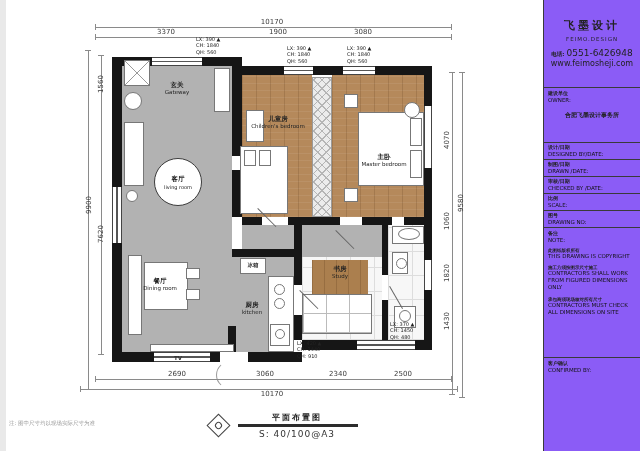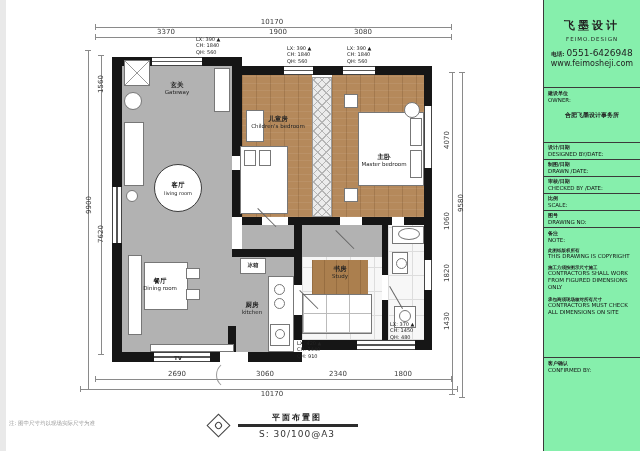--- a/index.html
+++ b/index.html
@@ -41,21 +41,21 @@
   .dimlab{position:absolute;font-size:7px;color:#3b3b3b;line-height:1;white-space:nowrap;z-index:5}
   .tag{position:absolute;font-size:5px;line-height:1.25;color:#222;z-index:7;white-space:nowrap}
   
   .f-title{position:absolute;font-size:8px;font-weight:bold;transform:translate(-50%,-100%);letter-spacing:2px}
   .f-bar{position:absolute;background:#2c2c2c}
   .f-scale{position:absolute;font-size:9px;letter-spacing:1px;transform:translateX(-50%);color:#333}
   .f-note{position:absolute;font-size:5.5px;color:#999}
   .ornament{position:absolute;width:15px;height:15px;border:1px solid #444;transform:rotate(45deg);background:#fff}
   .ornament::before{content:"";position:absolute;left:4px;top:4px;width:5px;height:5px;border:1px solid #444;border-radius:50%}
   
-  .tb{position:absolute;left:543px;top:0;width:98px;height:451px;border-left:1px solid #3a3a3a;border-right:1px solid #3a3a3a;box-sizing:border-box;background:#86efac;display:flex;flex-direction:column}
+  .tb{position:absolute;left:543px;top:0;width:98px;height:451px;border-left:1px solid #3a3a3a;border-right:1px solid #3a3a3a;box-sizing:border-box;background:#8b5cf6;display:flex;flex-direction:column}
   .tb-sec{border-bottom:1px solid #3a3a3a;box-sizing:border-box;padding:2px 4px;flex:none}
   .tb-brand{height:88px;text-align:center;padding-top:18px}
   .tb-brand .cn{font-size:11px;font-weight:bold;letter-spacing:3px}
   .tb-brand .en{font-size:5.5px;letter-spacing:1px;margin-top:3px}
   .tb-phone{font-size:9px;margin-top:6px;white-space:nowrap}
   .tb-phone .lbl{font-size:5.5px;font-weight:bold;margin-right:2px}
   .tb-web{font-size:8px;margin-top:1px;white-space:nowrap}
   .tb-owner{height:55px}
   .cn-s{font-size:5px;font-weight:bold;display:block}
   .en-s{font-size:5.5px;display:block;margin-top:1px;color:#111}
@@ -177,21 +177,21 @@
   <div class="dim-line-v" style="left:462px;top:72px;height:326px"></div>
 
   <div id="dims">
       <div class="dimlab" style="left: 272px; top: 26px; transform: translate(-50%, -100%);">10170</div>
       <div class="dimlab" style="left: 166px; top: 36px; transform: translate(-50%, -100%);">3370</div>
       <div class="dimlab" style="left: 278px; top: 36px; transform: translate(-50%, -100%);">1900</div>
       <div class="dimlab" style="left: 363px; top: 36px; transform: translate(-50%, -100%);">3080</div>
       <div class="dimlab" style="left: 177px; top: 378px; transform: translate(-50%, -100%);">2690</div>
       <div class="dimlab" style="left: 265px; top: 378px; transform: translate(-50%, -100%);">3060</div>
       <div class="dimlab" style="left: 338px; top: 378px; transform: translate(-50%, -100%);">2340</div>
-      <div class="dimlab" style="left: 403px; top: 378px; transform: translate(-50%, -100%);">1800</div>
+      <div class="dimlab" style="left: 403px; top: 378px; transform: translate(-50%, -100%);">2500</div>
       <div class="dimlab" style="left: 272px; top: 398px; transform: translate(-50%, -100%);">10170</div>
       <div class="dimlab" style="left: 89px; top: 205px; transform: translate(-50%, -50%) rotate(-90deg);">9900</div>
       <div class="dimlab" style="left: 101px; top: 84px; transform: translate(-50%, -50%) rotate(-90deg);">1560</div>
       <div class="dimlab" style="left: 101px; top: 234px; transform: translate(-50%, -50%) rotate(-90deg);">7620</div>
       <div class="dimlab" style="left: 461px; top: 203px; transform: translate(-50%, -50%) rotate(-90deg);">9580</div>
       <div class="dimlab" style="left: 447px; top: 140px; transform: translate(-50%, -50%) rotate(-90deg);">4070</div>
       <div class="dimlab" style="left: 447px; top: 221px; transform: translate(-50%, -50%) rotate(-90deg);">1060</div>
       <div class="dimlab" style="left: 447px; top: 273px; transform: translate(-50%, -50%) rotate(-90deg);">1820</div>
       <div class="dimlab" style="left: 447px; top: 321px; transform: translate(-50%, -50%) rotate(-90deg);">1430</div>
     </div>
@@ -220,21 +220,21 @@
         <div>LX: 420 ▲</div>
         <div>CH: 1440</div>
         <div>QH: 910</div>
       </div>
     </div>
   <div id="rooms">
       <div class="room-label" style="left: 177px; top: 88px;">
         <span class="cn">玄关</span>
         <span class="en">Gateway</span>
       </div>
-      <div class="circle-label" style="left: 154px; top: 164px;">
+      <div class="circle-label" style="left: 154px; top: 158px;">
         <span class="cn" style="font-size: 6.5px; font-weight: bold;">客厅</span>
         <span class="en" style="font-size: 5px;">living room</span>
       </div>
       <div class="room-label" style="left: 278px; top: 122px;">
         <span class="cn">儿童房</span>
         <span class="en">Children's bedroom</span>
       </div>
       <div class="room-label" style="left: 384px; top: 160px;">
         <span class="cn">主卧</span>
         <span class="en">Master bedroom</span>
@@ -254,21 +254,21 @@
     </div>
   <div id="minis">
       <div class="mini-label" style="left: 178px; top: 358px;">TV</div>
       <div class="mini-label" style="left: 253px; top: 265px;">冰箱</div>
     </div>
 </div>
 
 <div class="ornament" style="left:210px;top:417px"></div>
 <div class="f-title" style="left:297px;top:423px">平面布置图</div>
 <div class="f-bar" style="left:238px;top:424px;width:120px;height:3px"></div>
-<div class="f-scale" style="left:297px;top:429px">S: 30/100@A3</div>
+<div class="f-scale" style="left:297px;top:429px">S: 40/100@A3</div>
 <div class="f-note" style="left:9px;top:420px">注: 图中尺寸均以现场实际尺寸为准</div>
 
 <div class="tb">
   <div class="tb-sec tb-brand">
     <div class="cn">飞墨设计</div>
     <div class="en">FEIMO.DESIGN</div>
     <div class="tb-phone">
       <span class="lbl">电话:</span><span>0551-6426948</span>
     </div>
     <div class="tb-web">www.feimosheji.com</div>

